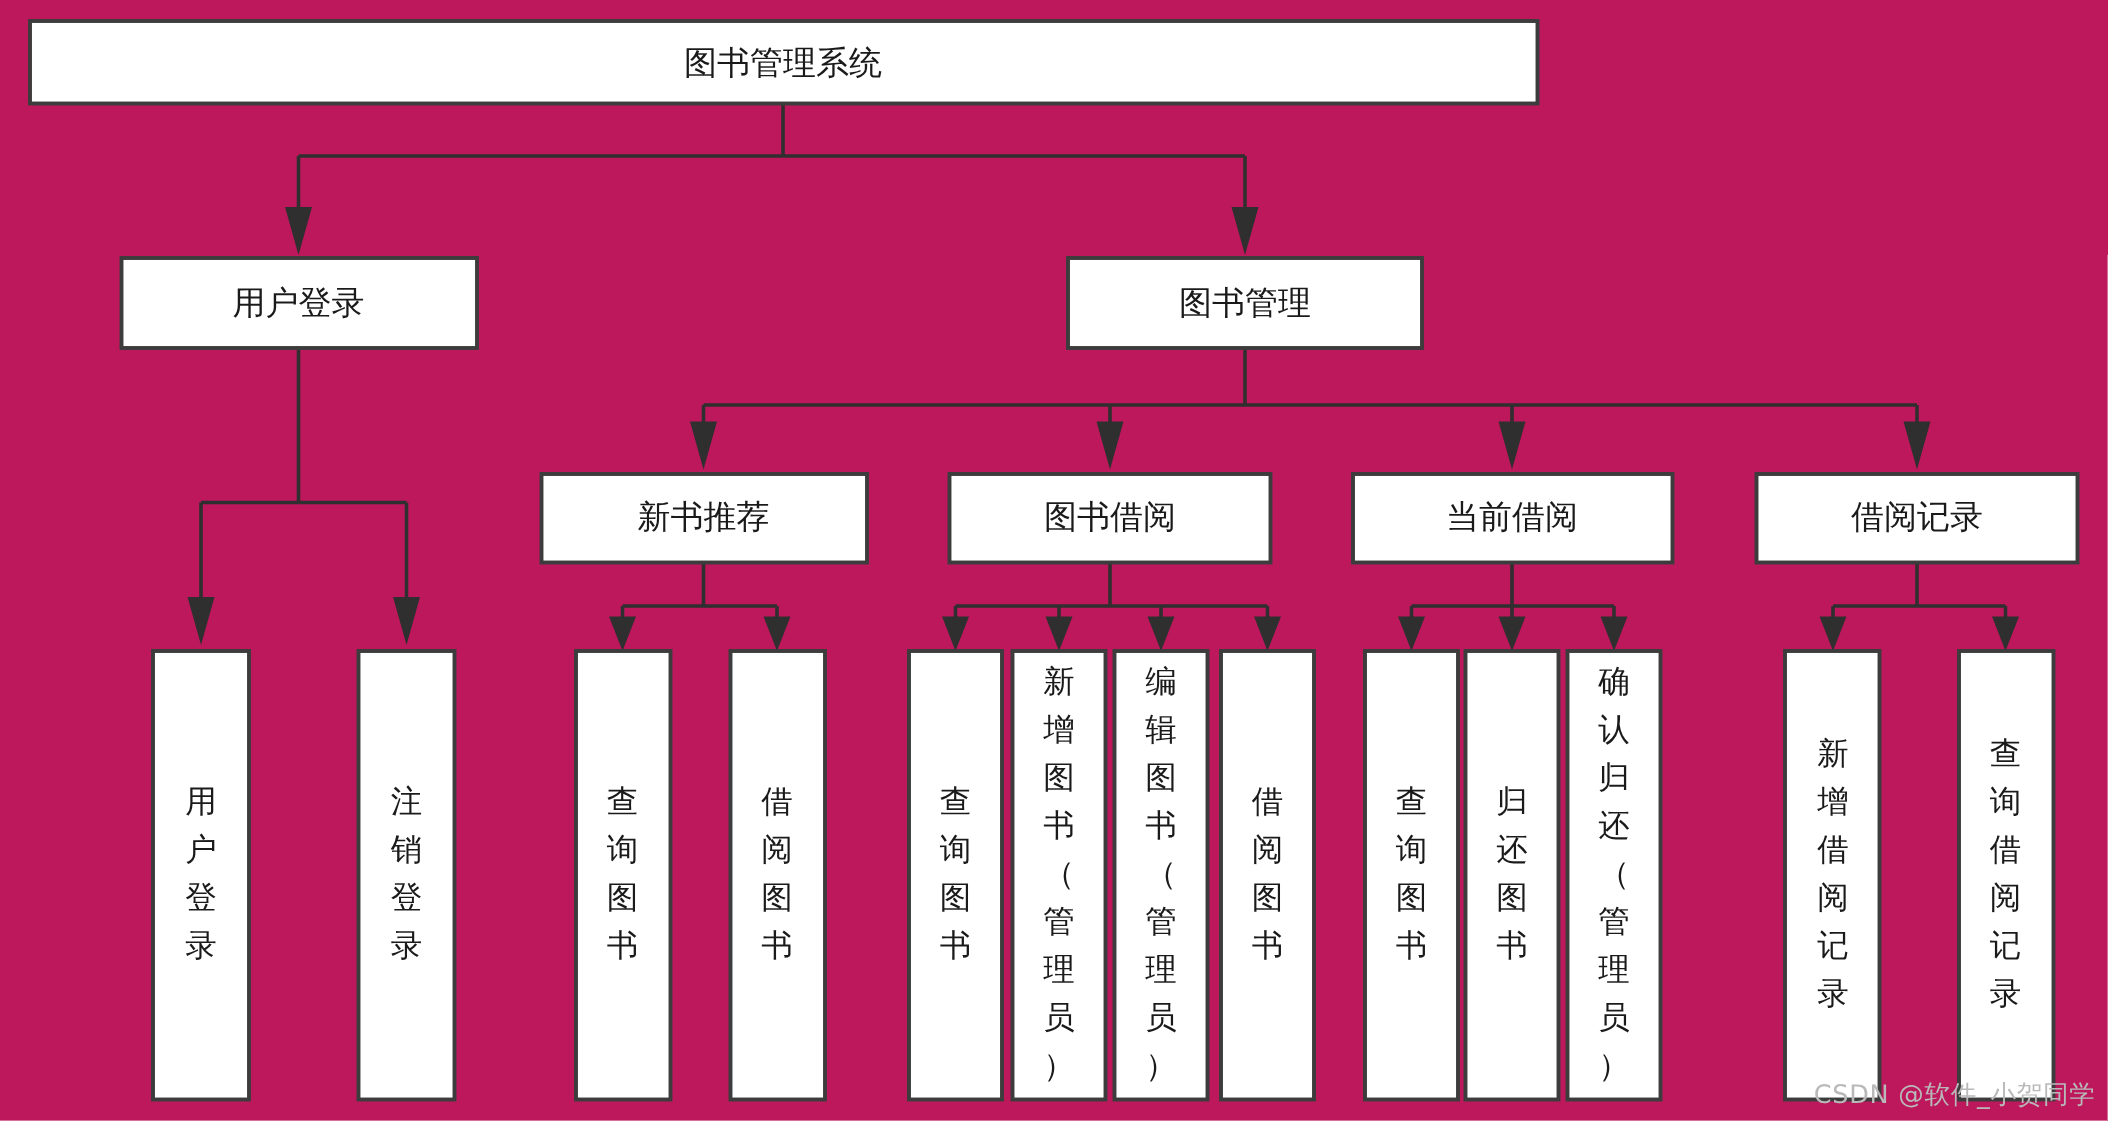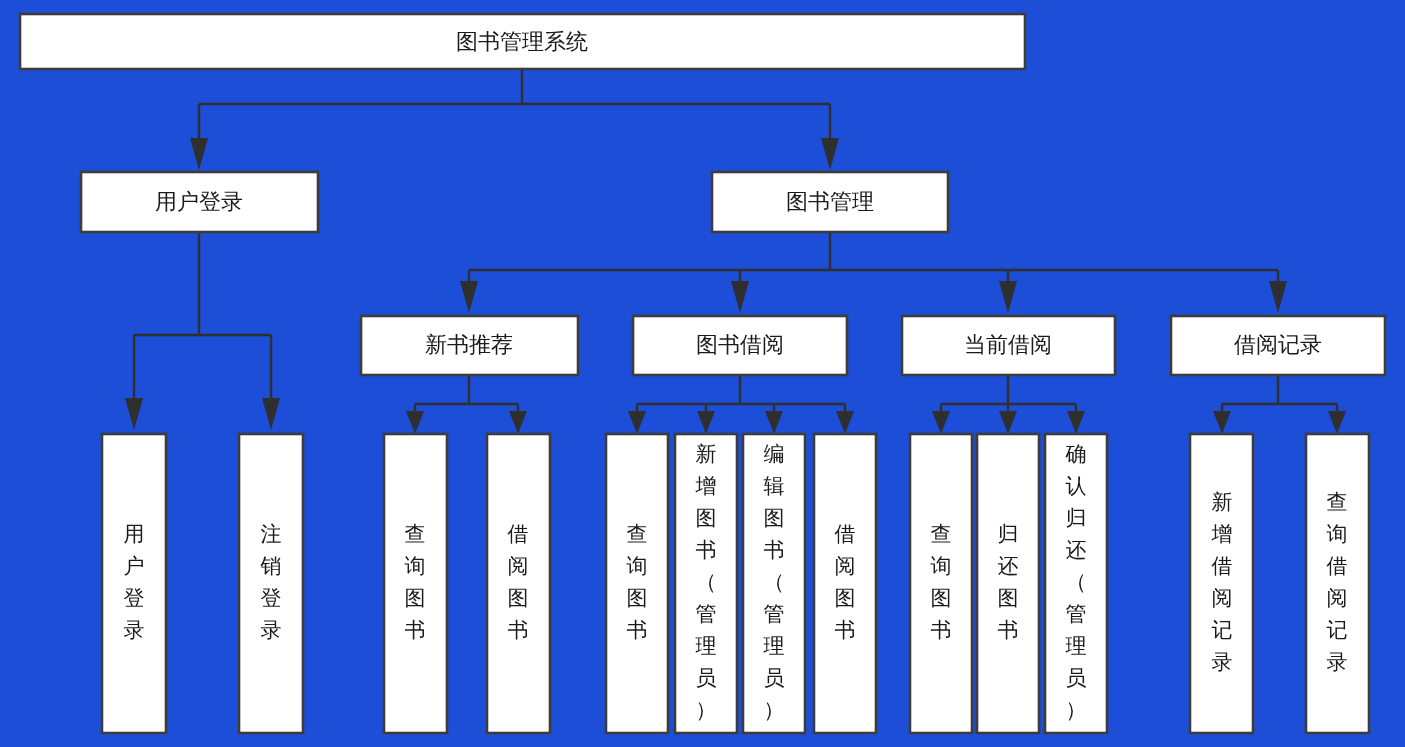--- a/index.html
+++ b/index.html
@@ -10,21 +10,21 @@
   body {
     width: 1405px;
     height: 747px;
     font-family: "DejaVu Sans", "Liberation Sans", sans-serif;
     overflow: hidden;
   }
   #diagram-root {
     position: relative;
     width: 1405px;
     height: 747px;
-    background: #1d4ed8;
+    background: #be185d;
   }
   svg#tree-svg {
     position: absolute;
     top: 0;
     left: 0;
     width: 1405px;
     height: 747px;
     display: block;
   }
   .node-box {
@@ -240,13 +240,14 @@
       <text class="node-label vertical" x="1222" y="503"><tspan x="1222" y="503">新</tspan><tspan x="1222" y="535">增</tspan><tspan x="1222" y="567">借</tspan><tspan x="1222" y="599">阅</tspan><tspan x="1222" y="631">记</tspan><tspan x="1222" y="663">录</tspan></text>
     </g>
 
     <g>
       <rect class="node-box" x="1306" y="434" width="63" height="299"></rect>
       <text class="node-label vertical" x="1337" y="503"><tspan x="1337" y="503">查</tspan><tspan x="1337" y="535">询</tspan><tspan x="1337" y="567">借</tspan><tspan x="1337" y="599">阅</tspan><tspan x="1337" y="631">记</tspan><tspan x="1337" y="663">录</tspan></text>
     </g>
 
   </svg>
 
+  <div class="watermark">CSDN @软件_小贺同学</div>
 </div>
 
 </body></html>

